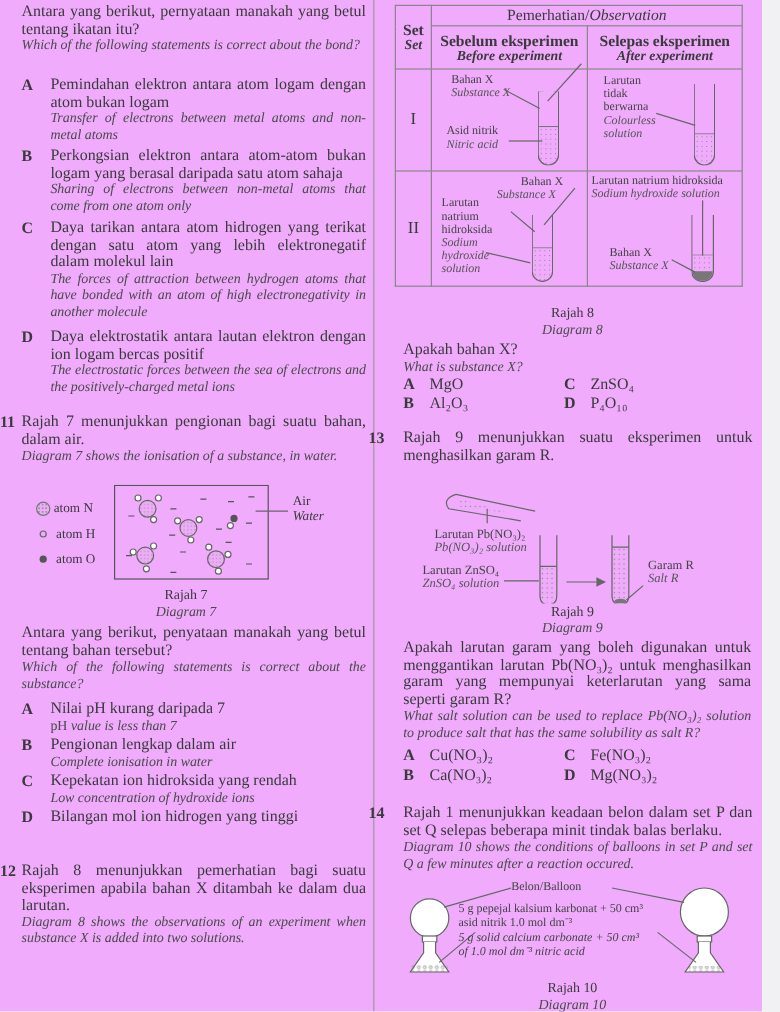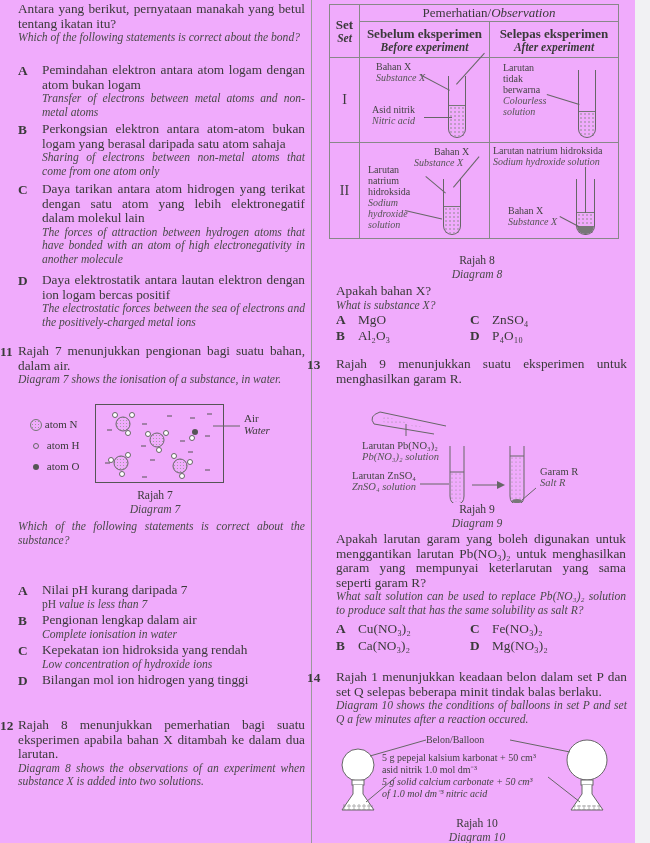--- a/index.html
+++ b/index.html
@@ -164,20 +164,21 @@
         <div style="font-style:italic;">Water</div>
       </div>
     </div>
 
     <div class="block caption" style="left:90px; top:490px; width:130px;">
       <div>Rajah 7</div>
       <div class="en">Diagram 7</div>
     </div>
 
     <div class="block" style="left:18px; top:520px; width:287px;">
+      <div class="ms">Antara yang berikut, penyataan manakah yang betul tentang bahan tersebut?</div>
       <div class="en">Which of the following statements is correct about the substance?</div>
     </div>
 
     <div class="opt" style="top:583px;">
       <span class="opt-letter">A</span>
       <div class="opt-body">
         <div class="ms">Nilai pH kurang daripada 7</div>
         <div class="en"><span class="up">pH</span><span> value is less than 7</span></div>
       </div>
     </div>

